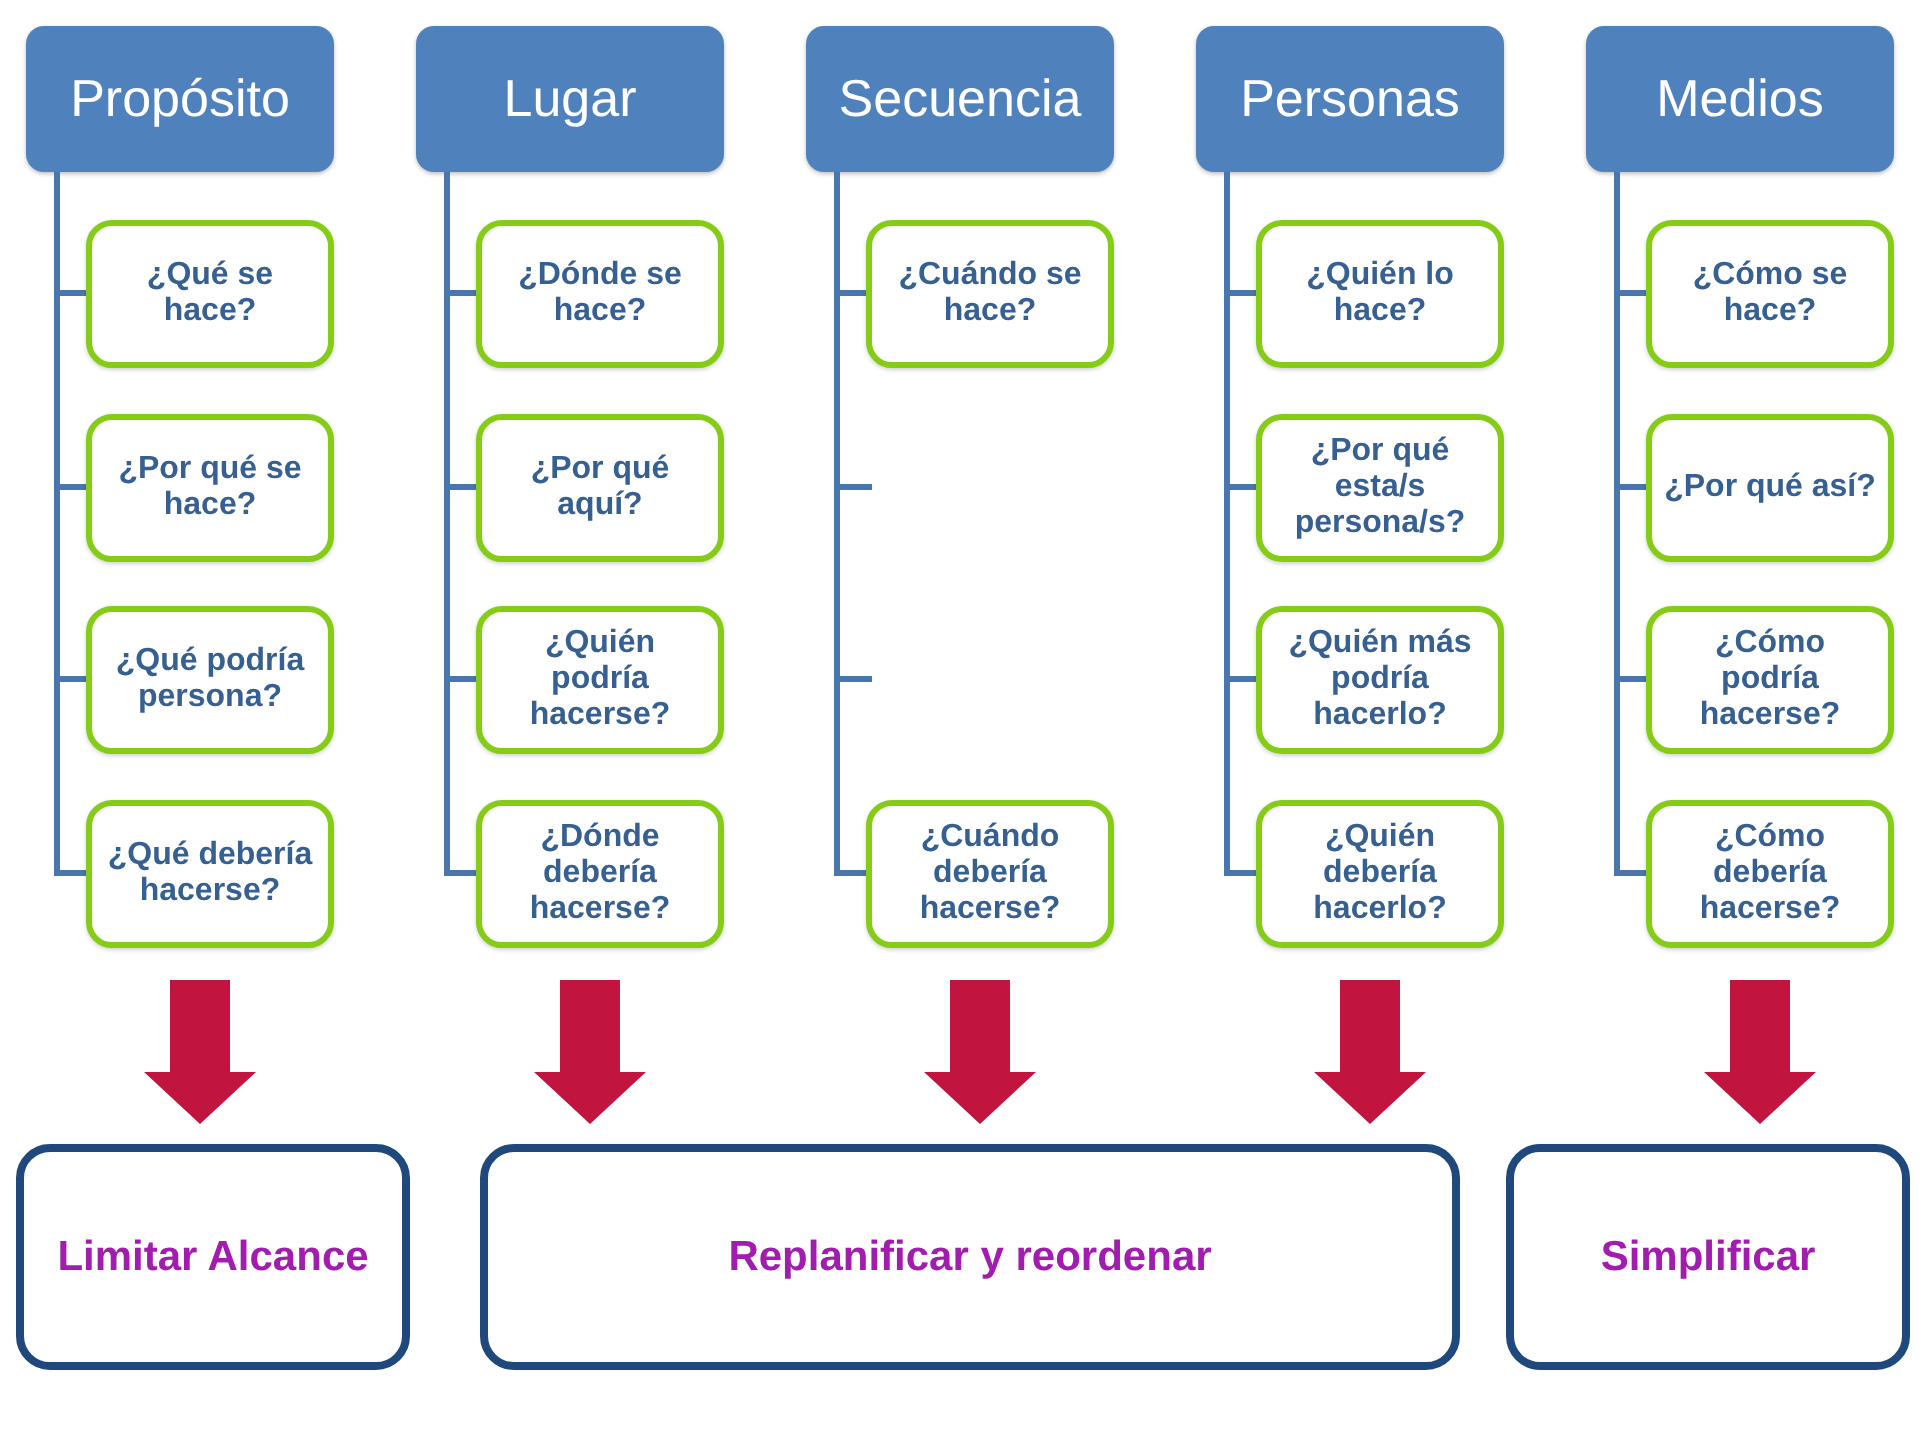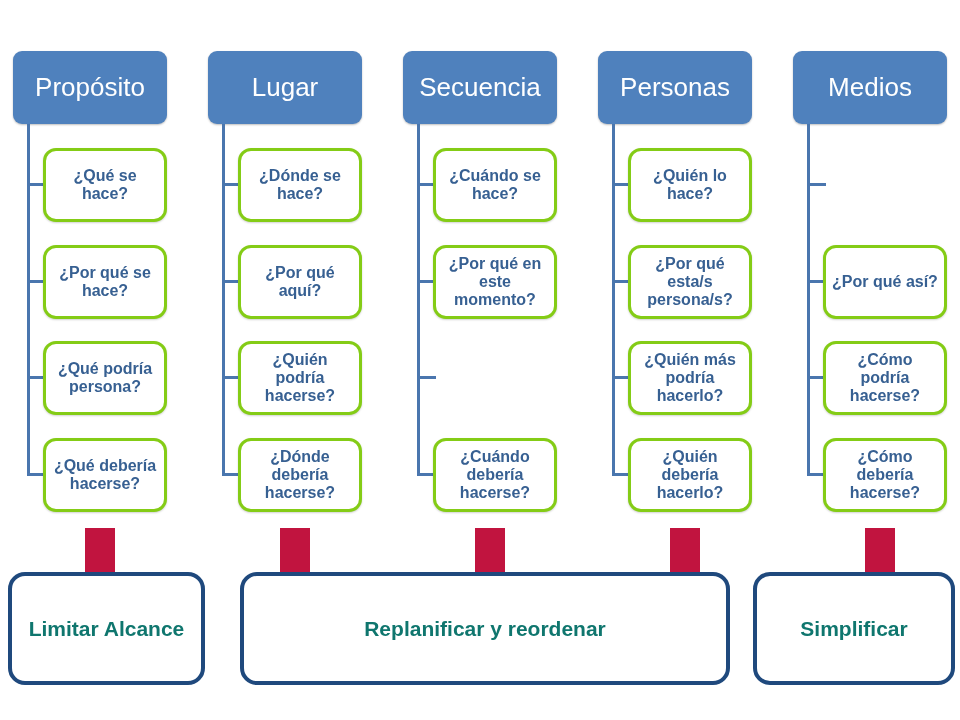--- a/index.html
+++ b/index.html
@@ -3,21 +3,21 @@
 <meta charset="utf-8">
 <style>
   html,body{margin:0;padding:0;background:#ffffff;}
   #canvas{
     position:relative;
     width:960px;height:720px;
     background:#ffffff;
     font-family:"Liberation Sans",sans-serif;
     overflow:hidden;
   }
-  .col{position:absolute;top:13px;width:158px;height:560px;margin-top:38px;}
+  .col{position:absolute;top:13px;width:158px;height:560px;}
   .col-1{left:13px;}
   .col-2{left:208px;}
   .col-3{left:403px;}
   .col-4{left:598px;}
   .col-5{left:793px;}
 
   .hdr{
     position:absolute;left:0;top:0;
     width:154px;height:73px;
     background:#4f81bd;
@@ -69,21 +69,21 @@
   }
 
   .outcome{
     position:absolute;top:572px;
     height:105px;
     background:#ffffff;
     border:4px solid #1f497d;
     border-radius:17px;
     display:flex;align-items:center;justify-content:center;
     text-align:center;
-    color:#0f766e;
+    color:#a21caf;
     font-weight:bold;
     font-size:21px;
   }
   .outcome.o1{left:8px;width:189px;}
   .outcome.o2{left:240px;width:482px;}
   .outcome.o3{left:753px;width:194px;}
 </style>
 </head>
 <body>
 
@@ -140,23 +140,20 @@
   <div class="col col-3">
     <div class="hdr">Secuencia</div>
     <div class="vline"></div>
     <div class="stub s1"></div>
     <div class="stub s2"></div>
     <div class="stub s3"></div>
     <div class="stub s4"></div>
     <div class="qbox q1">
         <span class="qtext">¿Cuándo se hace?</span>
       </div>
-    <div class="qbox q2">
-        <span class="qtext">¿Por qué en este momento?</span>
-      </div>
     <div class="qbox q4">
         <span class="qtext">¿Cuándo debería hacerse?</span>
       </div>
     <svg class="arrow" viewBox="0 0 56 72">
       <path d="M13 0 H43 V46 H56 L28 72 L0 46 H13 Z" fill="#c1143f"></path>
     </svg>
   </div>
 
   <div class="col col-4">
     <div class="hdr">Personas</div>
@@ -182,20 +179,23 @@
     </svg>
   </div>
 
   <div class="col col-5">
     <div class="hdr">Medios</div>
     <div class="vline"></div>
     <div class="stub s1"></div>
     <div class="stub s2"></div>
     <div class="stub s3"></div>
     <div class="stub s4"></div>
+    <div class="qbox q1">
+        <span class="qtext">¿Cómo se hace?</span>
+      </div>
     <div class="qbox q2">
         <span class="qtext">¿Por qué así?</span>
       </div>
     <div class="qbox q3">
         <span class="qtext">¿Cómo podría hacerse?</span>
       </div>
     <div class="qbox q4">
         <span class="qtext">¿Cómo debería hacerse?</span>
       </div>
     <svg class="arrow" viewBox="0 0 56 72">

